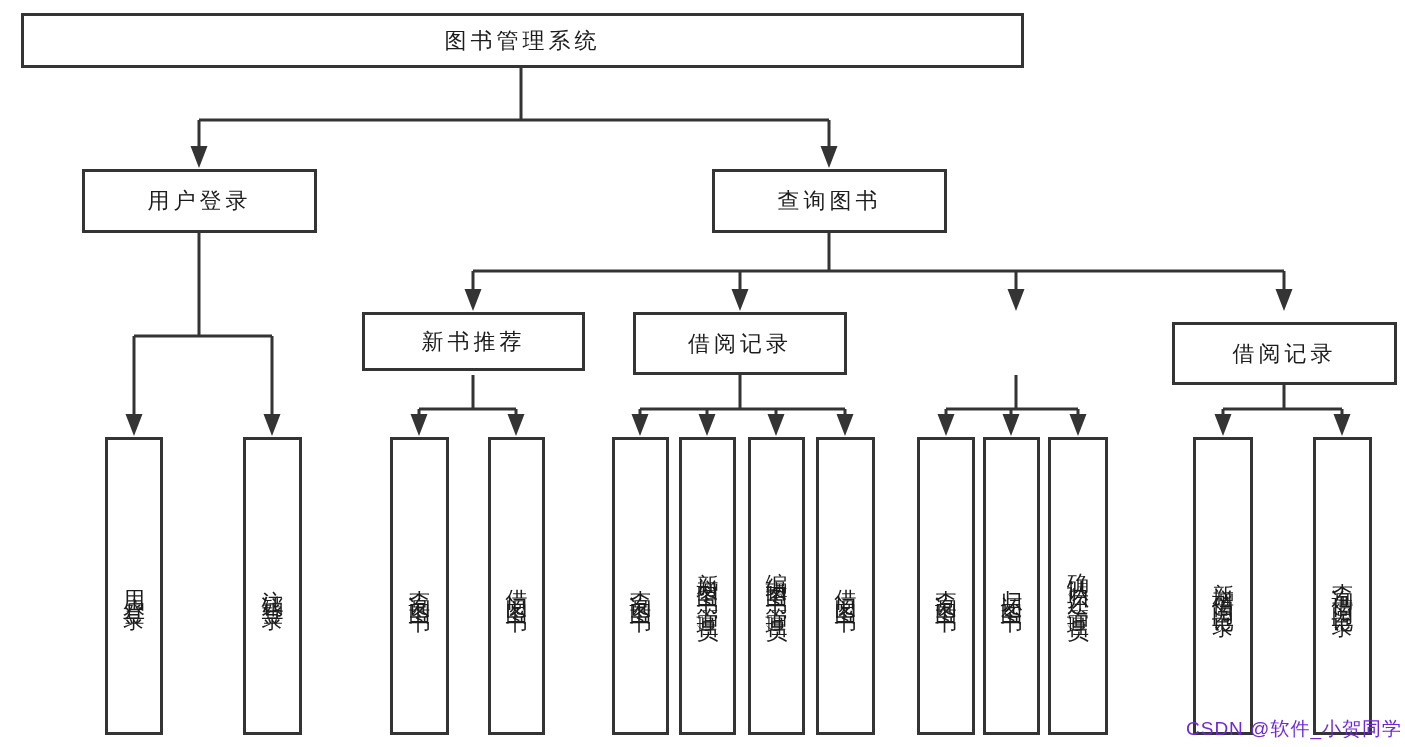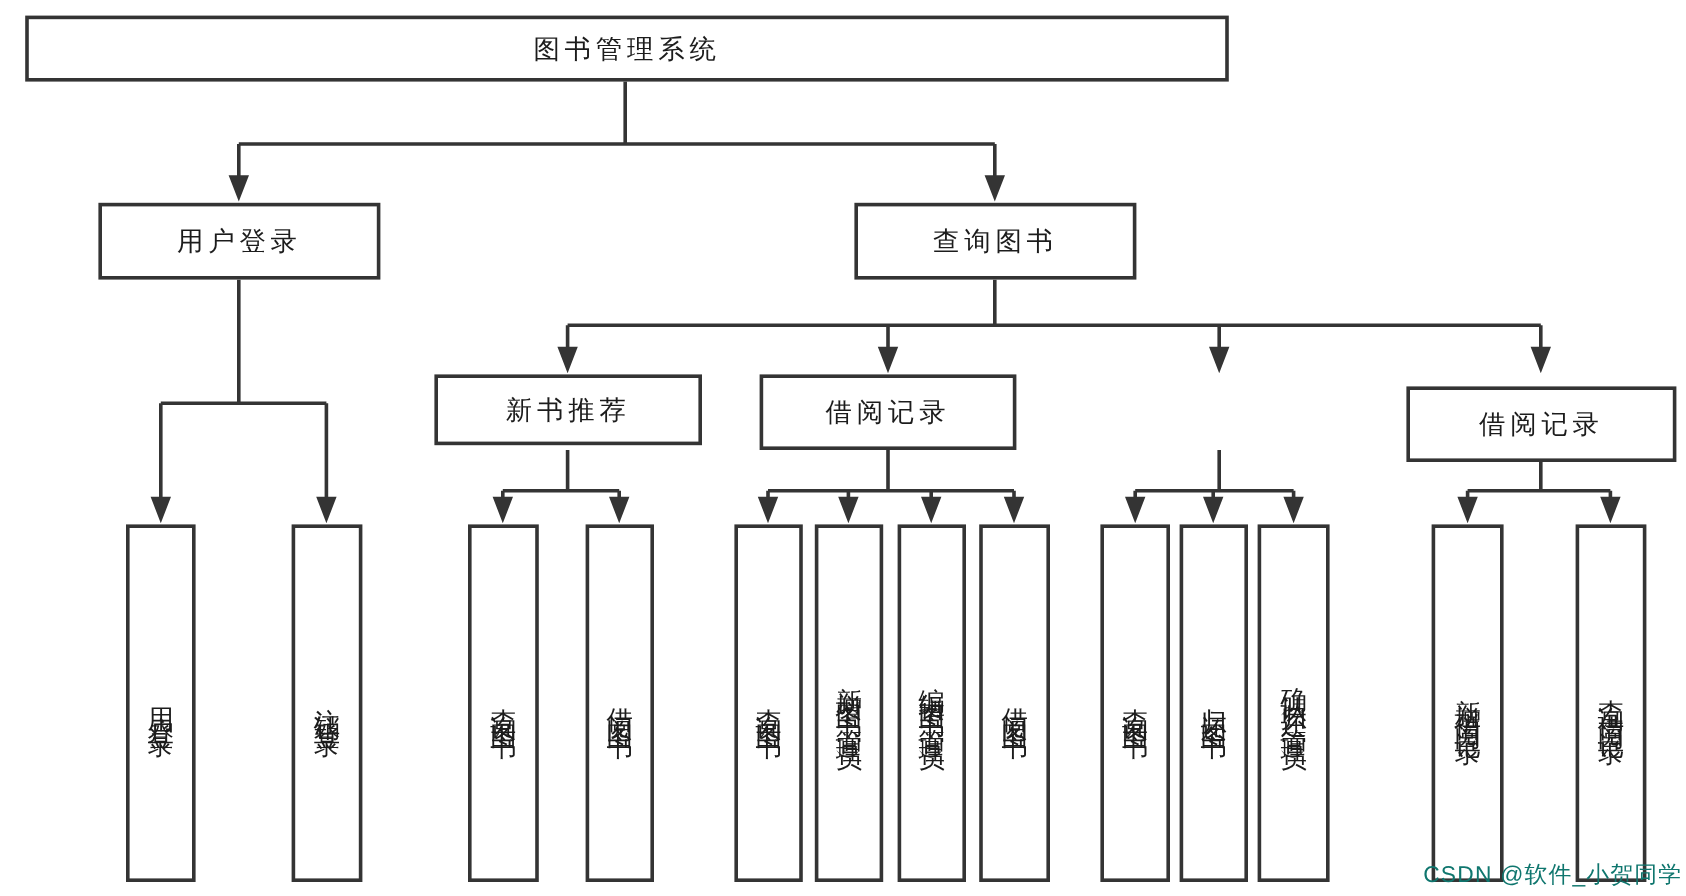--- a/index.html
+++ b/index.html
@@ -29,21 +29,21 @@
     font-size:22px;
     letter-spacing:7px;
     line-height:1;
     white-space:nowrap;
   }
   .watermark {
     position:absolute;
     left:1186px; top:716px;
     font-size:19px;
     letter-spacing:1px;
-    color:#0f766e;
+    color:#6d28d9;
     z-index:5;
     white-space:nowrap;
   }
 </style>
 </head>
 <body>
 
 <div class="stage">
 
   <svg class="connectors" width="1405" height="747" viewBox="0 0 1405 747">

